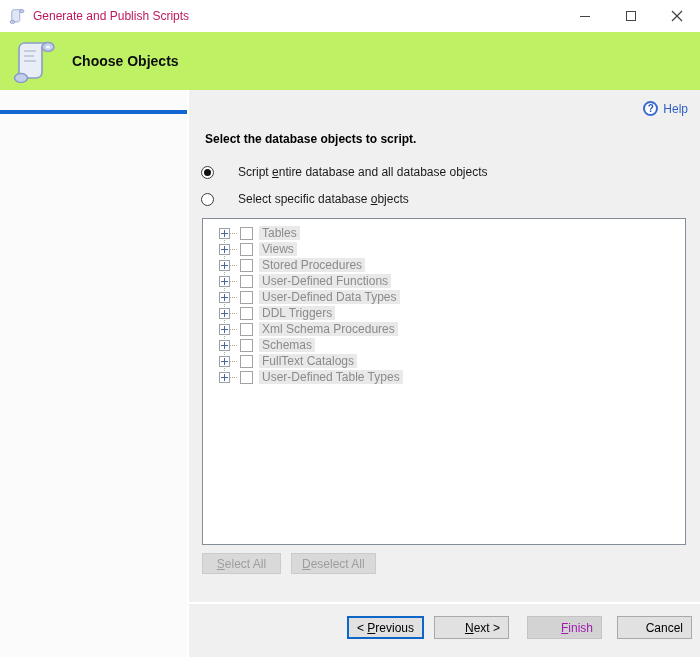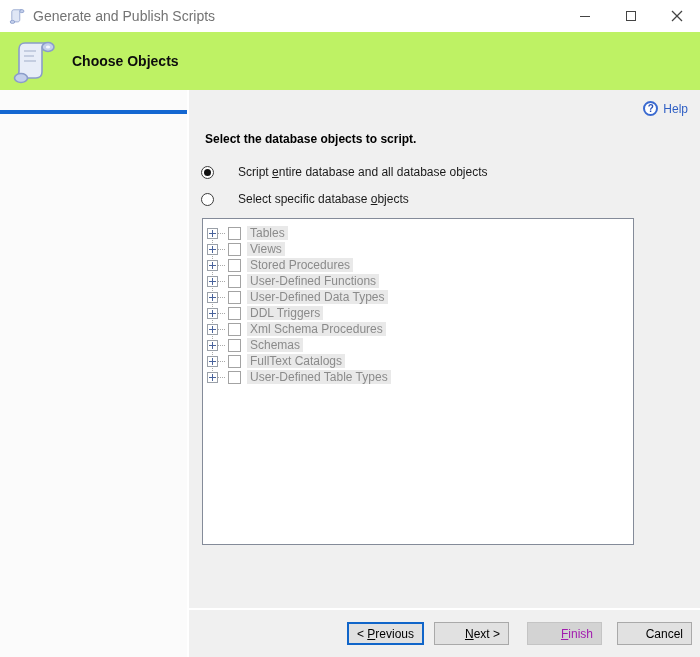--- a/index.html
+++ b/index.html
@@ -3,21 +3,21 @@
 <meta charset="utf-8">
 <style>
   * { margin:0; padding:0; box-sizing:border-box; }
   html,body { width:700px; height:657px; }
   body { font-family:"Liberation Sans", sans-serif; font-size:12px; color:#1a1a1a; background:#fff; }
   .window { position:relative; width:700px; height:657px; background:#fff; overflow:hidden; }
 
   
   .titlebar { height:32px; display:flex; align-items:center; background:#fff; }
   .app-icon { margin-left:9px; display:flex; }
-  .win-title { margin-left:8px; font-size:14px; color:#737373; }
+  .win-title { margin-left:8px; font-size:12px; color:#be185d; }
   .caption { margin-left:auto; display:flex; height:100%; }
   .cap-btn { width:46px; height:100%; display:flex; align-items:center; justify-content:center; cursor:pointer; }
   .glyph-min { width:10px; height:1px; background:#444; }
   .glyph-max { width:10px; height:10px; border:1px solid #444; }
 
   
   .header { height:58px; background:#bef264; display:flex; align-items:center; }
   .big-icon { margin-left:12px; display:flex; }
   .page-title { margin-left:16px; font-size:14px; font-weight:bold; color:#0d0d0d; }
 
@@ -37,38 +37,38 @@
 
   .heading { position:absolute; top:42px; left:16px; font-weight:bold; color:#000; }
 
   .radio-row { position:absolute; left:12px; display:flex; align-items:center; gap:24px; cursor:default; }
   .radio-row.r1 { top:75px; }
   .radio-row.r2 { top:102px; }
   .radio { width:13px; height:13px; border:1px solid #3c3c3c; border-radius:50%; background:#fff; position:relative; flex:0 0 auto; }
   .radio.checked::after { content:""; position:absolute; left:2px; top:2px; right:2px; bottom:2px; background:#111; border-radius:50%; }
   .accel { text-decoration:underline; }
 
-  .tree-panel { position:absolute; top:128px; left:13px; width:432px; height:327px;
-                background:#fff; border:1px solid #848b99; padding:6px 0 0 4px; overflow:hidden; }
+  .tree-panel { position:absolute; top:128px; left:13px; width:484px; height:327px;
+                background:#fff; border:1px solid #848b99; padding:6px 0 0 16px; overflow:hidden; }
   .tree-rows { position:relative; }
   .tree-rows::before { content:""; position:absolute; left:5px; top:8px; height:144px; border-left:1px dotted #a9a9a9; }
   .tree-row { display:flex; align-items:center; height:16px; }
   .expand { width:11px; height:11px; border:1px solid #9aa0a8; background:#fff; position:relative; flex:0 0 auto; cursor:pointer; }
   .expand::before { content:""; position:absolute; left:1px; right:1px; top:4px; border-top:1px solid #49639c; }
   .expand::after  { content:""; position:absolute; top:1px; bottom:1px; left:4px; border-left:1px solid #49639c; }
   .h-dots { width:7px; border-top:1px dotted #a9a9a9; margin-right:3px; flex:0 0 auto; }
   .checkbox { width:13px; height:13px; border:1px solid #a3a3a3; background:#fff; margin-right:6px; flex:0 0 auto; cursor:pointer; }
   .tree-label { background:#e9e9e9; color:#8b8b8b; padding:0 3px; line-height:14px; white-space:nowrap; }
 
   .tree-actions { position:absolute; top:463px; left:13px; display:flex; gap:10px; }
   .flat-btn { min-width:79px; height:21px; background:#d9d9d9; border:1px solid #cbcbcb; color:#9d9d9d;
               display:flex; align-items:center; justify-content:center; padding:0 10px; }
 
   
-  .footer { position:absolute; left:0; right:0; bottom:0; height:49px; background:#f0f0f0; border-top:2px solid #fff;
+  .footer { position:absolute; left:0; right:0; bottom:6px; height:49px; background:#f0f0f0; border-top:2px solid #fff;
             display:flex; align-items:center; justify-content:flex-end; padding-right:8px; }
   .btn { min-width:75px; height:23px; background:#e1e1e1; border:1px solid #a9a9a9; color:#000;
          display:flex; align-items:center; justify-content:center; font-size:12px; cursor:pointer; padding:0 8px; }
   .btn.focused { border:2px solid #1065c9; }
   .btn.disabled { background:#d3d3d3; border-color:#c4c4c4; color:#a21caf; cursor:default; }
   .btn + .btn { margin-left:10px;justify-content:flex-end; }
   .btn.finish { margin-left:18px; }
   .btn.cancel { margin-left:15px; }
 </style>
 </head>
@@ -205,20 +205,28 @@
           </div>
             <div class="tree-row">
             <span class="expand"></span>
             <span class="h-dots"></span>
             <span class="checkbox"></span>
             <span class="tree-label">User-Defined Table Types</span>
           </div>
           </div>
       </div>
 
+      <div class="tree-actions">
+        <div class="flat-btn">
+            <span><span class="accel">S</span><span>elect All</span></span>
+          </div>
+        <div class="flat-btn">
+            <span><span class="accel">D</span><span>eselect All</span></span>
+          </div>
+      </div>
 
       <div class="footer">
         <div class="btn focused">
             <span><span>&lt; </span><span class="accel">P</span><span>revious</span></span>
           </div>
         <div class="btn">
             <span><span class="accel">N</span><span>ext &gt;</span></span>
           </div>
         <div class="btn disabled finish">
             <span><span class="accel">F</span><span>inish</span></span>

